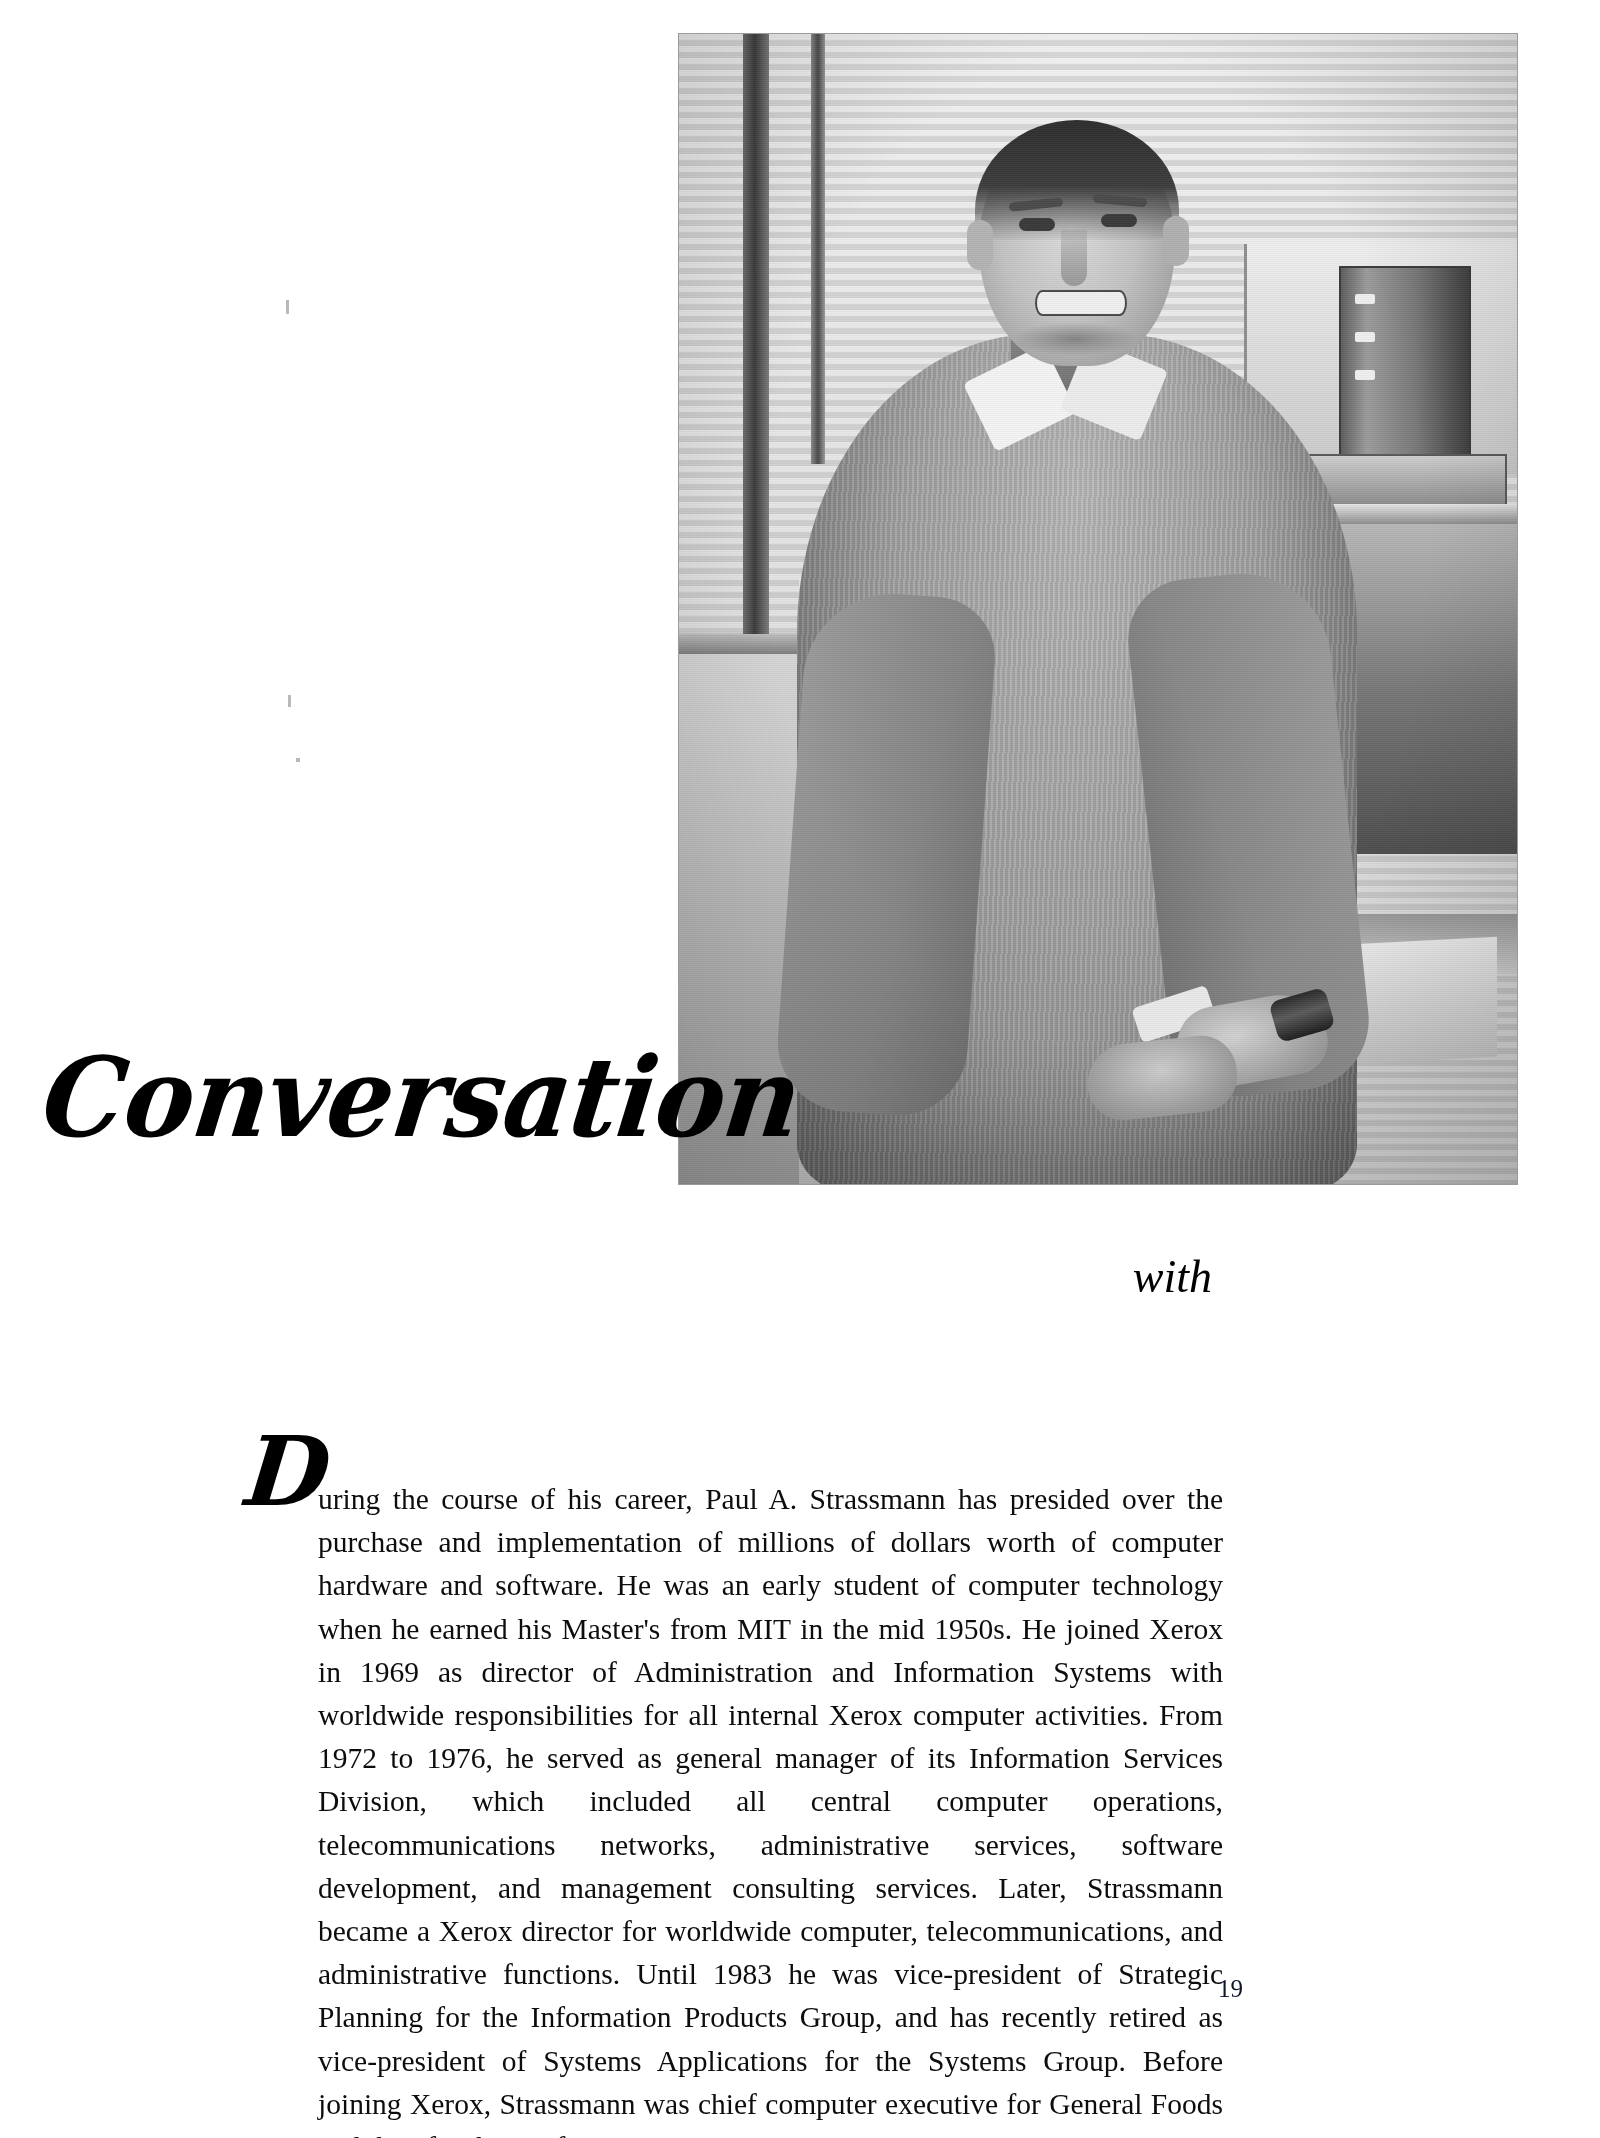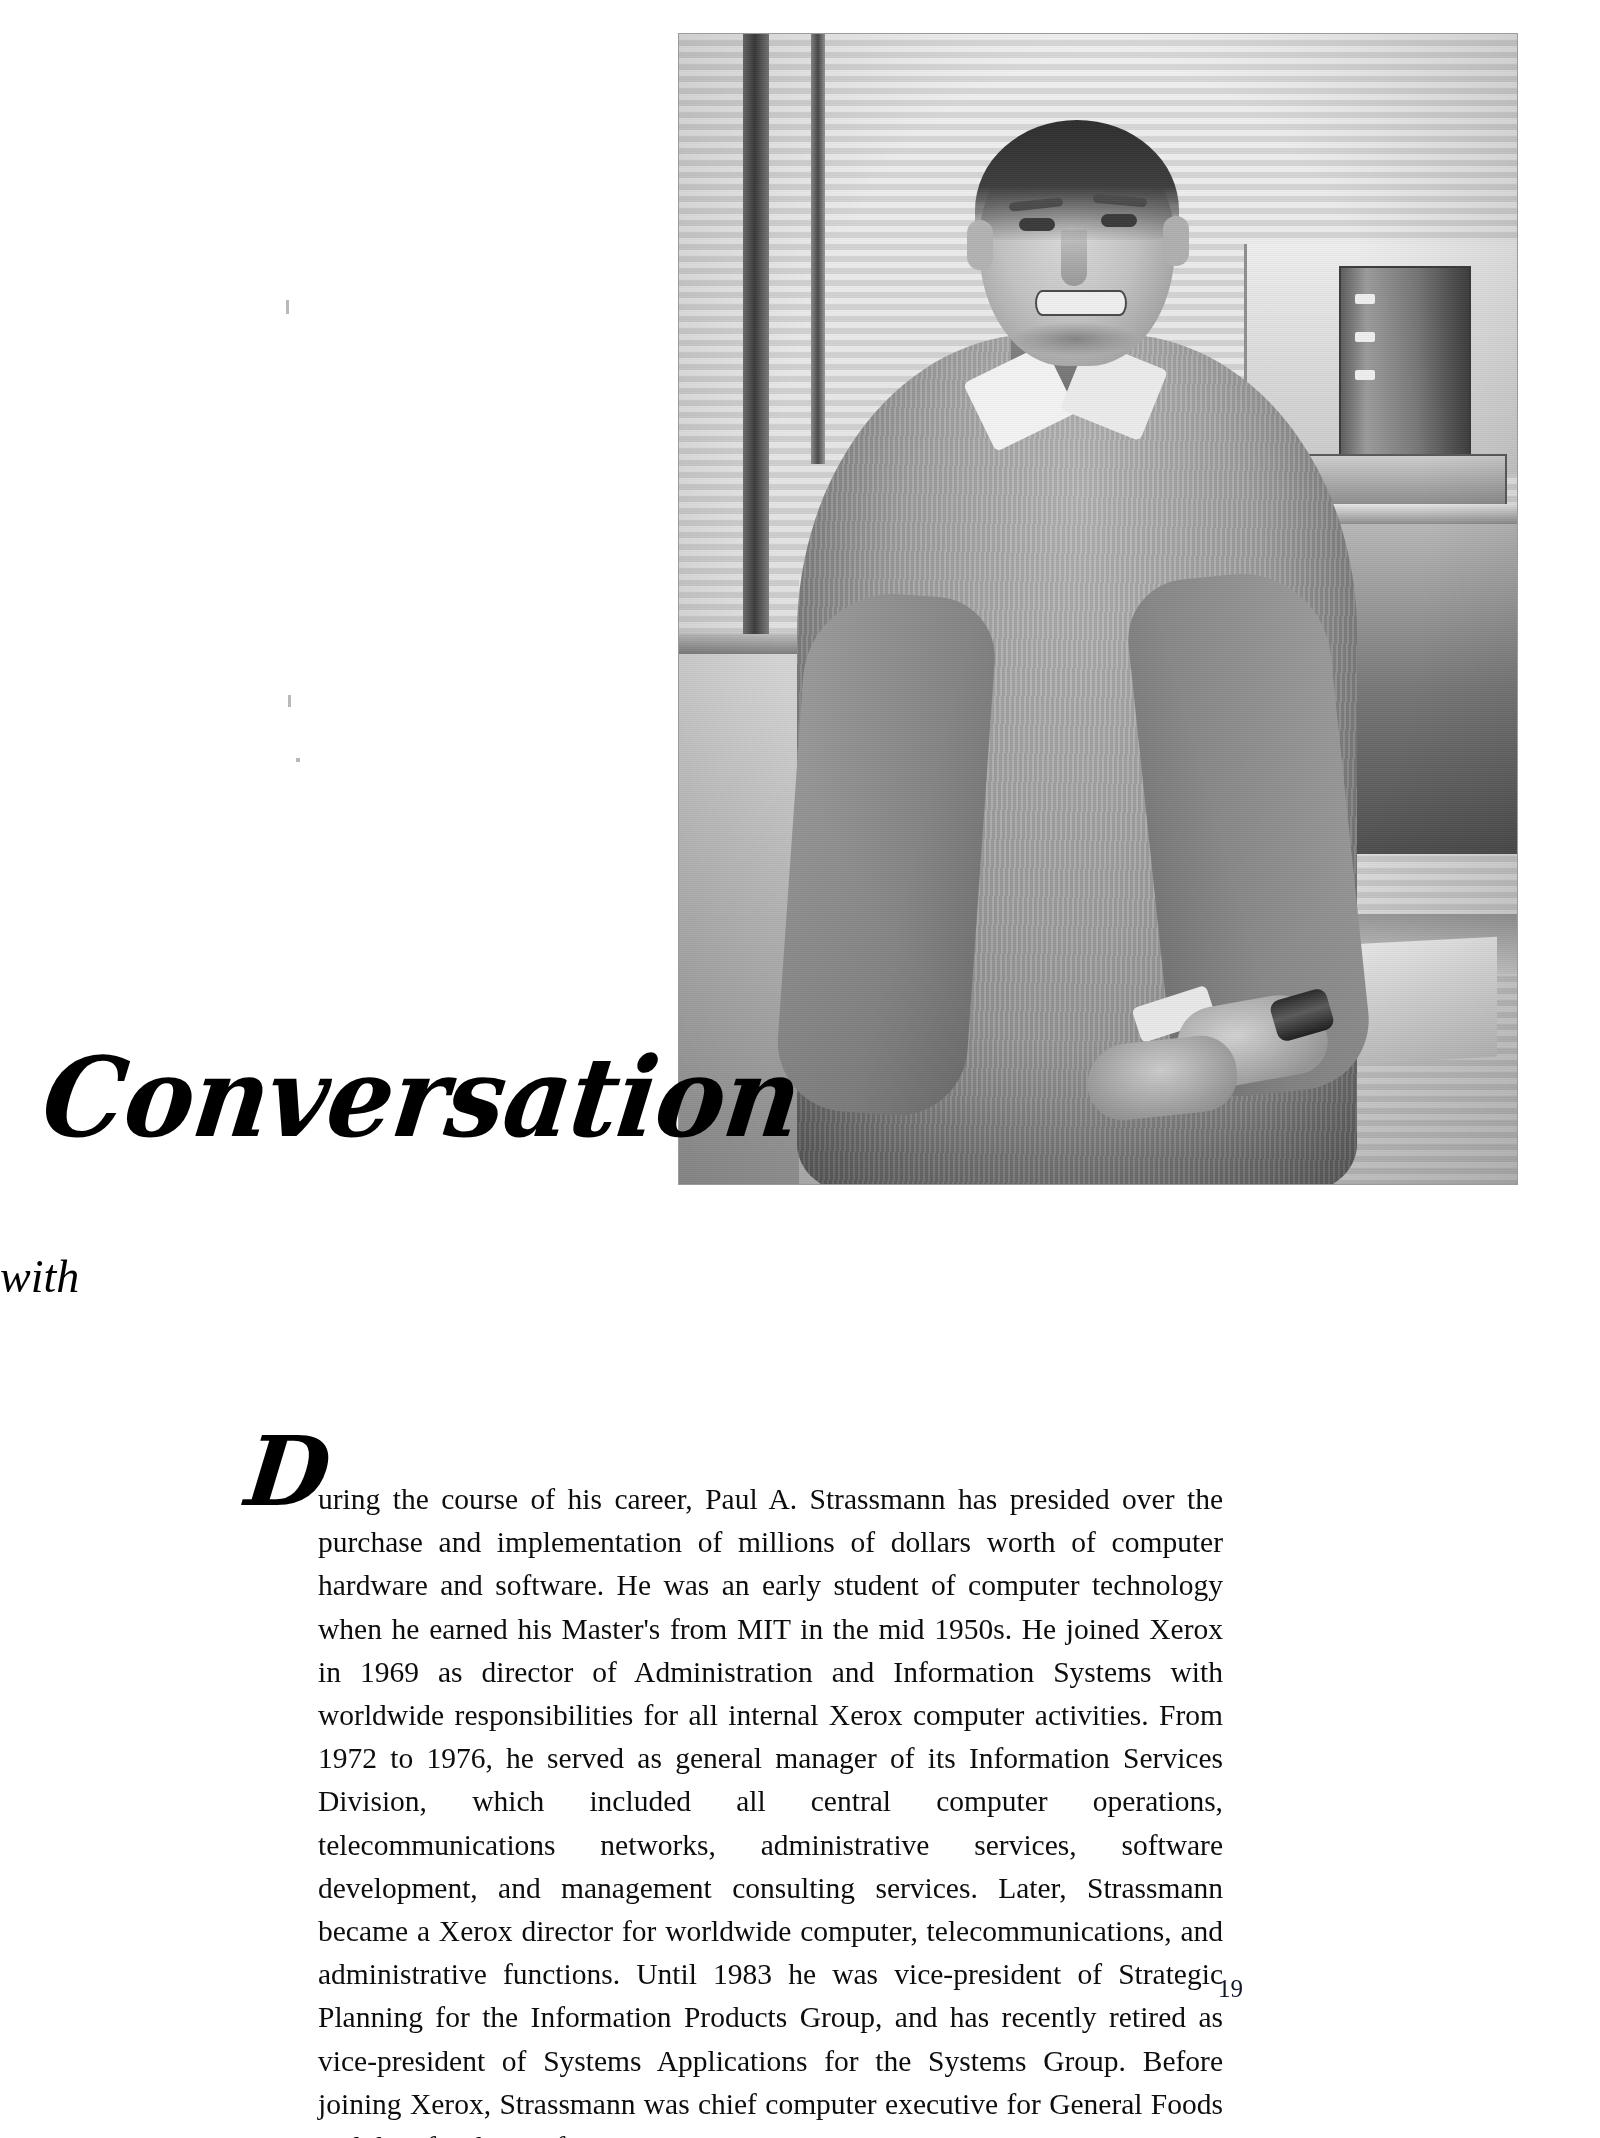--- a/index.html
+++ b/index.html
@@ -223,21 +223,21 @@
     letter-spacing: -1px;
     color: #000;
     transform: skewX(-7deg) scaleY(1.06);
     white-space: nowrap;
   }
   #with-line {
     position: absolute;
     left: 0;
     top: 1250px;
     width: 1212px;
-    text-align: left;
+    text-align: right;
     font-family: "Liberation Serif", "DejaVu Serif", serif;
     font-style: italic;
     font-size: 46px;
     color: #000;
   }
   #name-line {
     position: absolute;
     left: 0;
     top: 1330px;
     width: 1400px;

